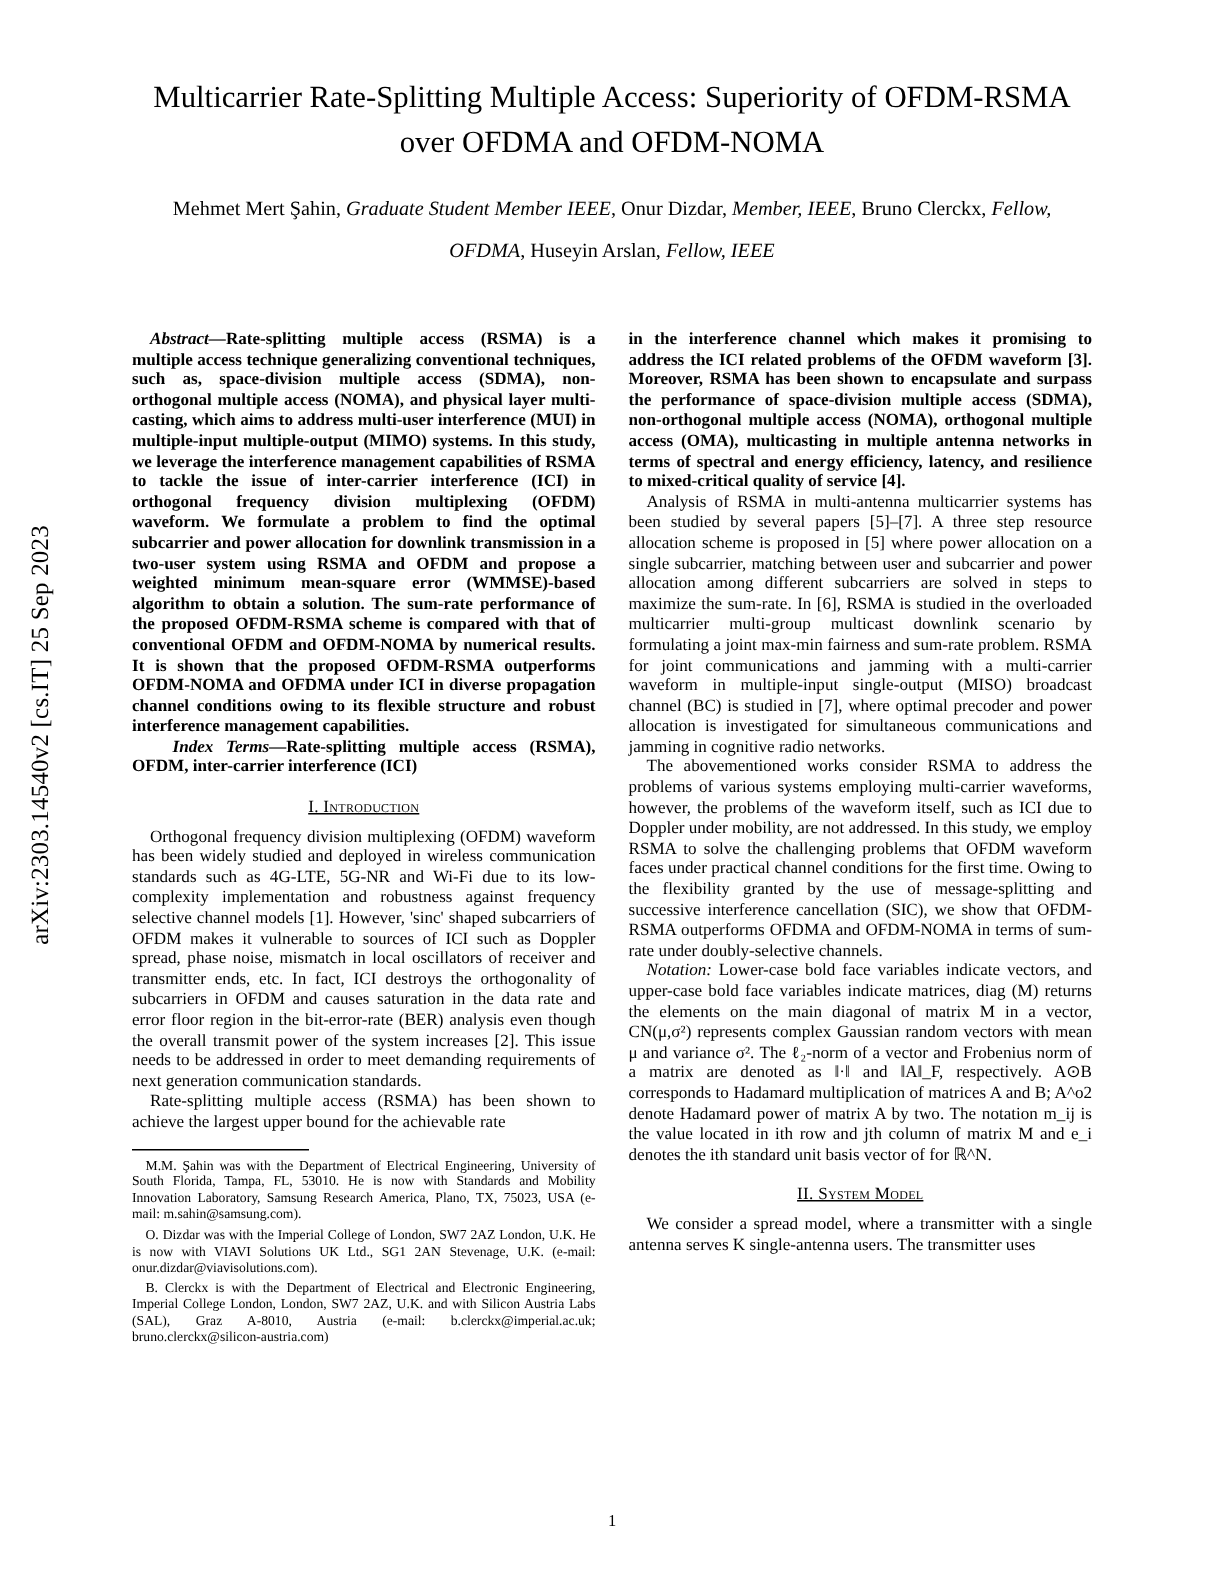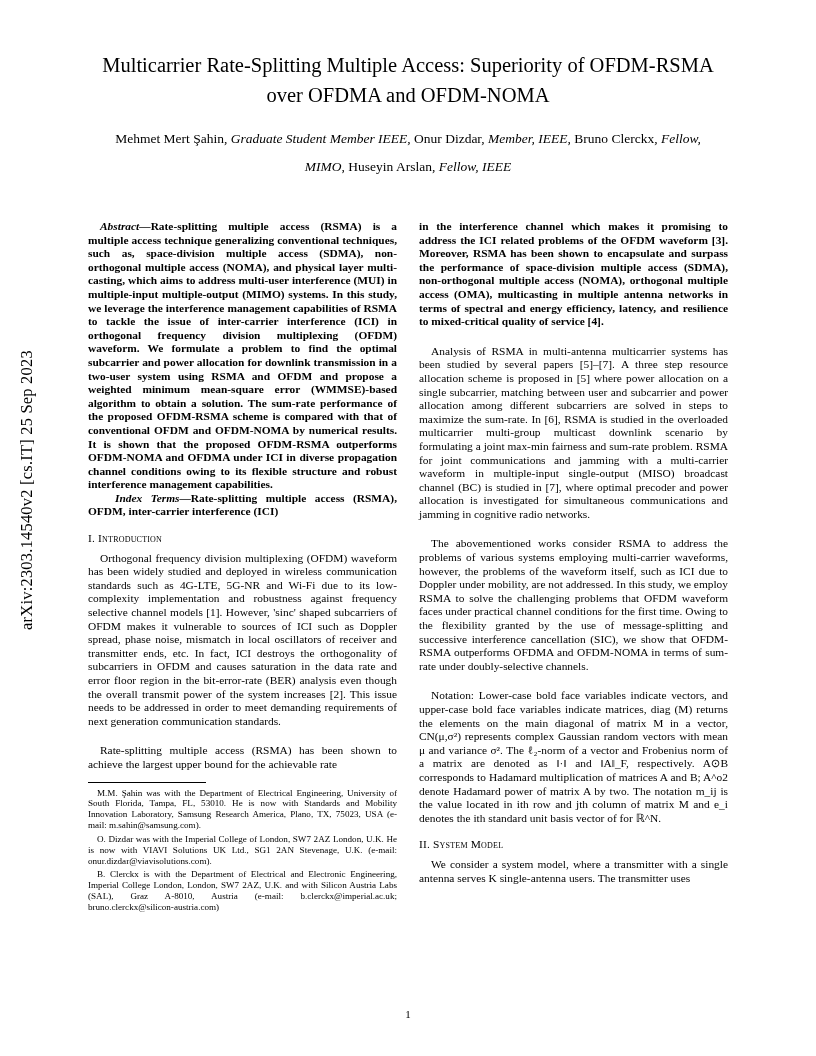--- a/index.html
+++ b/index.html
@@ -91,68 +91,69 @@
   .abstract .lead { font-style: italic; font-weight: bold; }
   .indexterms {
     font-weight: bold;
     text-align: justify;
     text-indent: 12px;
     margin-top: 10px;
   }
   .indexterms .lead { font-style: italic; font-weight: bold; margin-left: 15px; }
 
   .section-head {
-    text-align: left;
+    text-align: center;
     font-size: 11.4px;
     margin: 13px 0 6px 0;
     font-variant: small-caps;
     letter-spacing: 0.2px;
+    text-decoration: underline;
   }
 
   .para { margin-top: 0; }
-  .para + .para { margin-top: 16px; }
+  .para + .para { margin-top: 0; }
 
   .footnote-rule {
     width: 118px;
     height: 1px;
     background: #000;
     margin: 10px 0 5px 0;
   }
   .footnotes {
     font-size: 9.1px;
     line-height: 10.9px;
     text-align: justify;
   }
   .footnotes p {
     margin: 0 0 2.5px 0;
     text-indent: 9px;
   }
 
-  .notation-lead { }
+  .notation-lead { font-style: italic; }
 
   .pagenum {
     position: absolute;
     left: 0;
     top: 1008px;
     width: 816px;
     text-align: center;
     font-size: 11px;
   }
 </style>
 </head>
 <body>
 
 <div class="page">
 
   <div class="arxiv-stamp">arXiv:2303.14540v2  [cs.IT]  25 Sep 2023</div>
 
   <div class="content">
     <h1 class="title">Multicarrier Rate-Splitting Multiple Access: Superiority of OFDM-RSMA over OFDMA and OFDM-NOMA</h1>
     <div class="authors"><span>Mehmet Mert Şahin, </span><span class="it">Graduate Student Member IEEE</span><span>, Onur Dizdar, </span><span class="it">Member, IEEE</span><span>, Bruno Clerckx, </span><span class="it">Fellow,</span></div>
-    <div class="authors"><span class="it">MIMO</span><span>, Huseyin Arslan, </span><span class="it">Fellow, IEEE</span></div>
+    <div class="authors"><span class="it">OFDMA</span><span>, Huseyin Arslan, </span><span class="it">Fellow, IEEE</span></div>
   </div>
 
   <div class="cols">
 
     <div class="col">
       <p class="abstract"><span class="lead">Abstract—</span><span>Rate-splitting multiple access (RSMA) is a multiple access technique generalizing conventional techniques, such as, space-division multiple access (SDMA), non-orthogonal multiple access (NOMA), and physical layer multi-casting, which aims to address multi-user interference (MUI) in multiple-input multiple-output (MIMO) systems. In this study, we leverage the interference management capabilities of RSMA to tackle the issue of inter-carrier interference (ICI) in orthogonal frequency division multiplexing (OFDM) waveform. We formulate a problem to find the optimal subcarrier and power allocation for downlink transmission in a two-user system using RSMA and OFDM and propose a weighted minimum mean-square error (WMMSE)-based algorithm to obtain a solution. The sum-rate performance of the proposed OFDM-RSMA scheme is compared with that of conventional OFDM and OFDM-NOMA by numerical results. It is shown that the proposed OFDM-RSMA outperforms OFDM-NOMA and OFDMA under ICI in diverse propagation channel conditions owing to its flexible structure and robust interference management capabilities.</span></p>
 
       <p class="indexterms"><span class="lead">Index Terms—</span><span>Rate-splitting multiple access (RSMA), OFDM, inter-carrier interference (ICI)</span></p>
 
       <div class="section-head">I.  Introduction</div>
@@ -168,19 +169,19 @@
       </div>
     </div>
 
     <div class="col">
       <p class="para noindent">in the interference channel which makes it promising to address the ICI related problems of the OFDM waveform [3]. Moreover, RSMA has been shown to encapsulate and surpass the performance of space-division multiple access (SDMA), non-orthogonal multiple access (NOMA), orthogonal multiple access (OMA), multicasting in multiple antenna networks in terms of spectral and energy efficiency, latency, and resilience to mixed-critical quality of service [4].</p>
       <p class="para">Analysis of RSMA in multi-antenna multicarrier systems has been studied by several papers [5]–[7]. A three step resource allocation scheme is proposed in [5] where power allocation on a single subcarrier, matching between user and subcarrier and power allocation among different subcarriers are solved in steps to maximize the sum-rate. In [6], RSMA is studied in the overloaded multicarrier multi-group multicast downlink scenario by formulating a joint max-min fairness and sum-rate problem. RSMA for joint communications and jamming with a multi-carrier waveform in multiple-input single-output (MISO) broadcast channel (BC) is studied in [7], where optimal precoder and power allocation is investigated for simultaneous communications and jamming in cognitive radio networks.</p>
       <p class="para">The abovementioned works consider RSMA to address the problems of various systems employing multi-carrier waveforms, however, the problems of the waveform itself, such as ICI due to Doppler under mobility, are not addressed. In this study, we employ RSMA to solve the challenging problems that OFDM waveform faces under practical channel conditions for the first time. Owing to the flexibility granted by the use of message-splitting and successive interference cancellation (SIC), we show that OFDM-RSMA outperforms OFDMA and OFDM-NOMA in terms of sum-rate under doubly-selective channels.</p>
       <p class="para"><span class="notation-lead">Notation:</span><span> Lower-case bold face variables indicate vectors, and upper-case bold face variables indicate matrices, diag (M) returns the elements on the main diagonal of matrix M in a vector, CN(μ,σ²) represents complex Gaussian random vectors with mean μ and variance σ². The ℓ₂-norm of a vector and Frobenius norm of a matrix are denoted as ‖·‖ and ‖A‖_F, respectively. A⊙B corresponds to Hadamard multiplication of matrices A and B; A^o2 denote Hadamard power of matrix A by two. The notation m_ij is the value located in ith row and jth column of matrix M and e_i denotes the ith standard unit basis vector of for ℝ^N.</span></p>
 
       <div class="section-head">II.  System Model</div>
-      <p class="para">We consider a system model, where a transmitter with a single antenna serves K single-antenna users. The transmitter uses</p>
+      <p class="para">We consider a spread model, where a transmitter with a single antenna serves K single-antenna users. The transmitter uses</p>
     </div>
 
   </div>
 
   <div class="pagenum">1</div>
 </div>
 
 </body></html>

